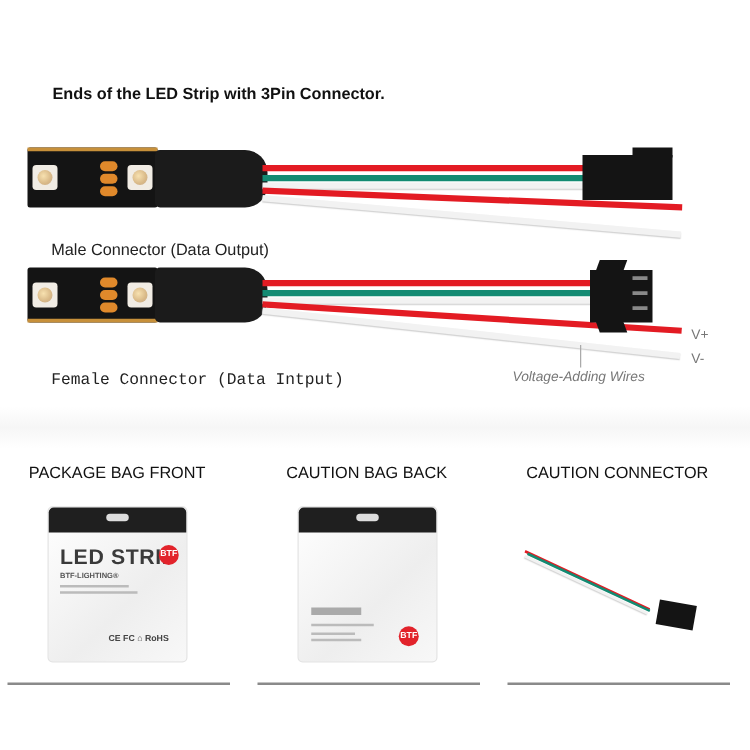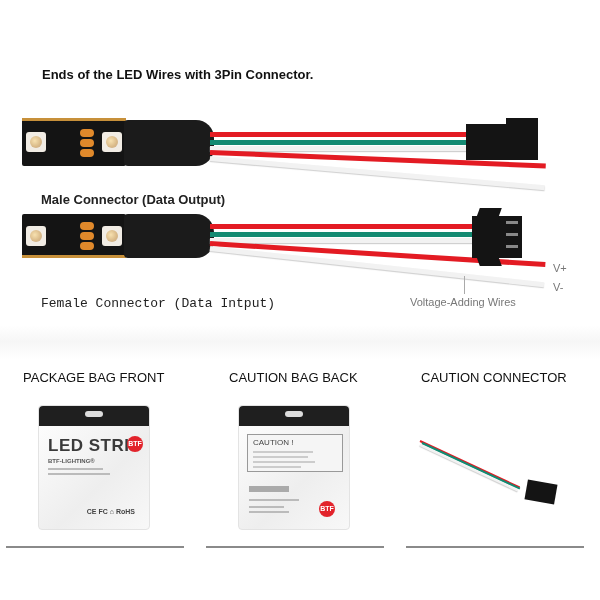--- a/index.html
+++ b/index.html
@@ -1,26 +1,26 @@
 <!DOCTYPE html>
 <html><head>
 <meta charset="utf-8">
 <style>
   * { box-sizing: border-box; margin: 0; padding: 0; }
   html, body { width: 600px; height: 600px; background: #ffffff; overflow: hidden; }
   body { position: relative; font-family: "Liberation Sans", sans-serif; color: #1a1a1a; }
   .abs { position: absolute; }
   .title { left: 42px; top: 67px; font-size: 13px; font-weight: bold; color: #111; }
   .caption { font-size: 13px; color: #222; }
-  .cap-male { left: 41px; top: 192px; font-weight: bold; }
+  .cap-male { left: 41px; top: 192px; }
   .cap-female { left: 41px; top: 296px; font-family: Liberation Mono, monospace; }
   .vlabel { font-size: 11px; color: #777; }
   .vplus { left: 553px; top: 262px; }
   .vminus { left: 553px; top: 281px; }
-  .vadd { left: 410px; top: 296px; }
+  .vadd { left: 410px; top: 296px; font-style: italic; }
   .vadd-line { left: 464px; top: 276px; width: 1px; height: 18px; background: #aaa; }
   .fade { left: 0; top: 325px; width: 600px; height: 34px;
           background: linear-gradient(180deg, #ffffff 0%, #f6f6f6 50%, #ffffff 100%); }
   .sec-label { top: 370px; font-size: 13px; color: #111; }
   .sec1 { left: 23px; } .sec2 { left: 229px; } .sec3 { left: 421px; }
   .divider { top: 546px; height: 2px; background: #8a8a8a; width: 178px; }
   .d1 { left: 6px; } .d2 { left: 206px; } .d3 { left: 406px; }
 
   
   .strip { width: 100px; height: 50px; background: #141414; border-radius: 2px; }
@@ -44,21 +44,21 @@
   .brand { position: absolute; left: 9px; top: 52px; font-size: 6px; font-weight: bold; color: #555; }
   .tiny { position: absolute; left: 9px; height: 2px; background: #bbb; }
   .seal { position: absolute; width: 16px; height: 16px; background: #e2232b; border-radius: 50%; color: #fff; font-size: 7px; text-align: center; line-height: 16px; font-weight: bold; }
   .certs { position: absolute; right: 14px; bottom: 14px; font-size: 7px; color: #444; font-weight: bold; }
   .caution-box { position: absolute; left: 12px; top: 38px; width: 112px; height: 40px; border: 1px solid #999; background: #f5f5f5; }
   .caution-title { position: absolute; left: 5px; top: 3px; font-size: 8px; color: #444; }
 </style>
 </head>
 <body>
 
-<div class="abs title">Ends of the LED Wires with 3Pin Connector.</div>
+<div class="abs title">Ends of the LED Strip with 3Pin Connector.</div>
 
 <div class="abs" style="left:0;top:0;width:600px;height:190px;">
   <div class="abs strip" style="left:22px;top:118px;width:104px;height:48px;">
     <div class="copper"></div>
     <div class="led" style="left:4px;top:14px;"></div>
     <div class="pad" style="left:58px;top:11px;"></div>
     <div class="pad" style="left:58px;top:21px;"></div>
     <div class="pad" style="left:58px;top:31px;"></div>
     <div class="led" style="left:80px;top:14px;"></div>
   </div>
@@ -116,27 +116,20 @@
   <div class="tiny" style="top:62px;width:55px;"></div>
   <div class="tiny" style="top:67px;width:62px;"></div>
   <div class="seal" style="left:88px;top:30px;">BTF</div>
   <div class="certs">CE FC ⌂ RoHS</div>
 </div>
 
 <div class="abs bag" style="left:238px;top:405px;width:112px;height:125px;">
   <div class="bag-top">
       <div class="bag-hole"></div>
     </div>
-  <div class="caution-box" style="left:8px;top:28px;width:96px;height:38px;">
-    <div class="caution-title">CAUTION !</div>
-    <div class="tiny" style="left:5px;top:16px;width:60px;background:#ccc;"></div>
-    <div class="tiny" style="left:5px;top:21px;width:55px;background:#ccc;"></div>
-    <div class="tiny" style="left:5px;top:26px;width:62px;background:#ccc;"></div>
-    <div class="tiny" style="left:5px;top:31px;width:48px;background:#ccc;"></div>
-  </div>
   <div class="tiny" style="left:10px;top:80px;width:40px;background:#aaa;height:6px;"></div>
   <div class="tiny" style="left:10px;top:93px;width:50px;"></div>
   <div class="tiny" style="left:10px;top:100px;width:35px;"></div>
   <div class="tiny" style="left:10px;top:105px;width:40px;"></div>
   <div class="seal" style="left:80px;top:95px;">BTF</div>
 </div>
 
 <div class="abs" style="left:400px;top:420px;width:200px;height:110px;">
   <div class="wire red" style="left:20px;top:20px;width:110px;height:2px;transform:rotate(25deg);"></div>
   <div class="wire green" style="left:22px;top:22px;width:108px;height:2px;transform:rotate(25deg);"></div>

